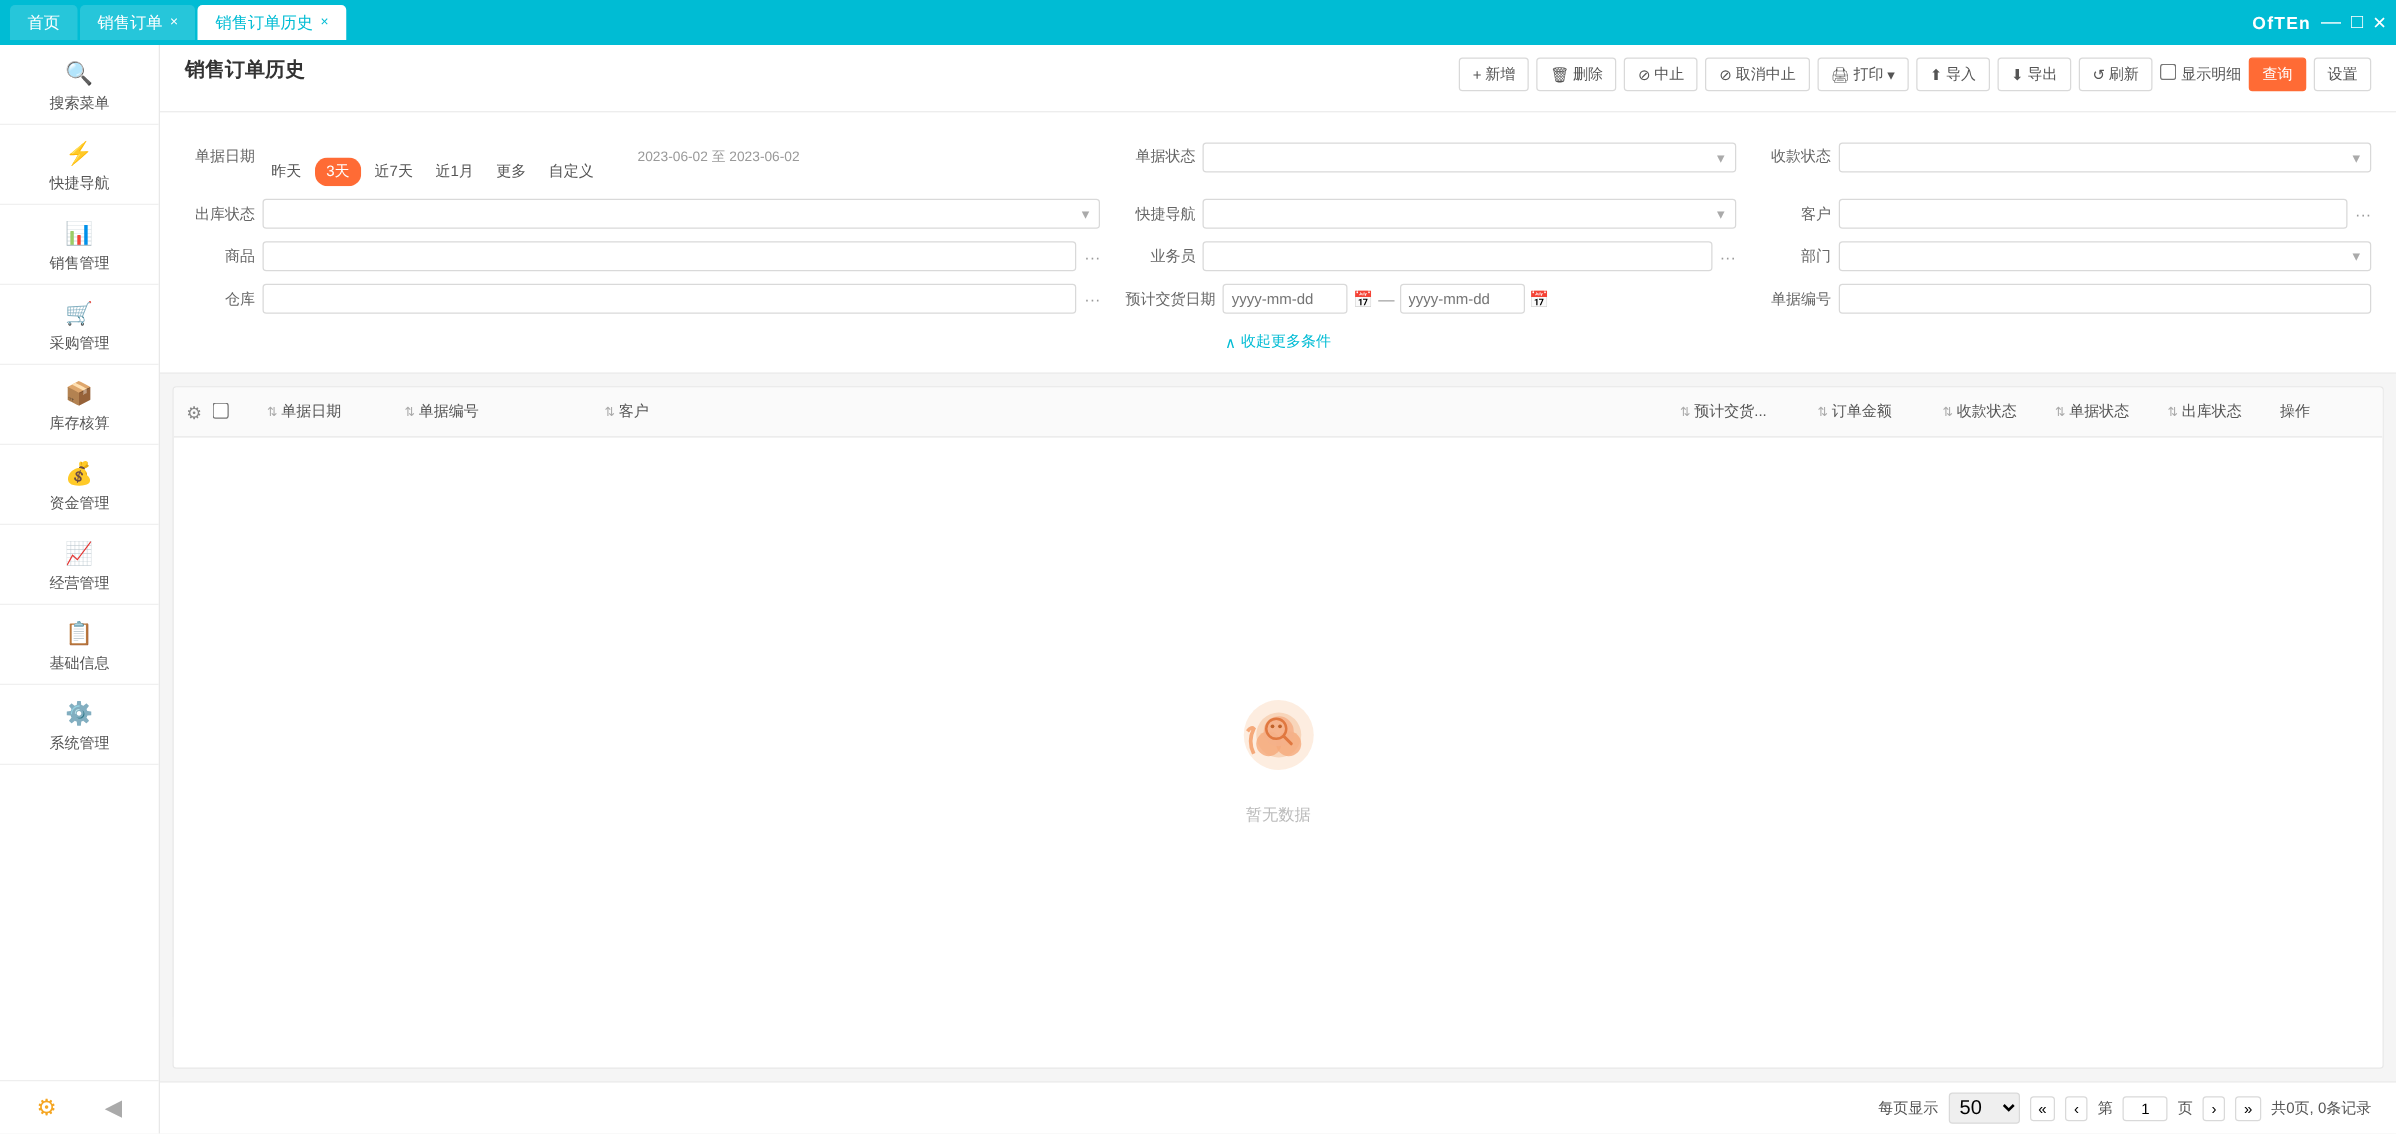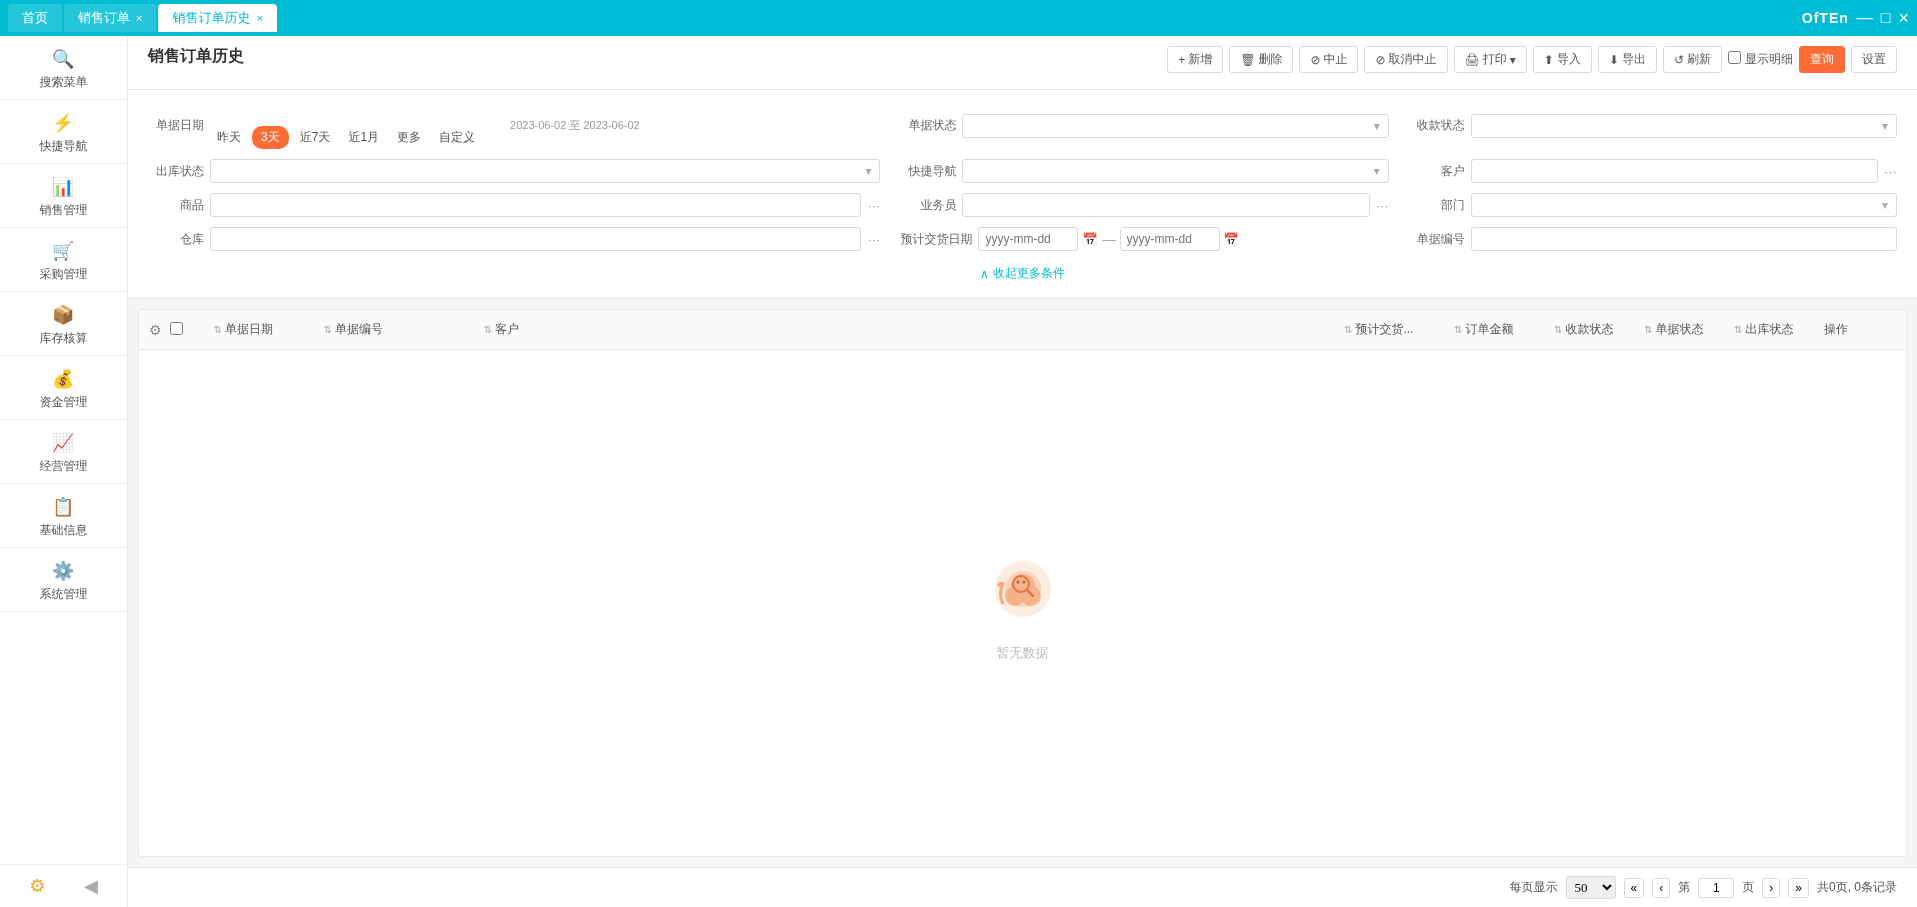--- a/index.html
+++ b/index.html
@@ -300,22 +300,21 @@
       justify-content: flex-end;
       gap: 8px;
       flex-shrink: 0;
       font-size: 12px;
       color: #555;
     }
     .page-size-select {
       border: 1px solid #d9d9d9;
       border-radius: 3px;
       padding: 2px 4px;
-      font-size: 13px;
-      font-family: Liberation Serif, serif;
+      font-size: 16px;
     }
     .page-nav-btn {
       padding: 2px 6px;
       border: 1px solid #d9d9d9;
       border-radius: 3px;
       cursor: pointer;
       background: #fff;
       font-size: 12px;
     }
     .page-input {

